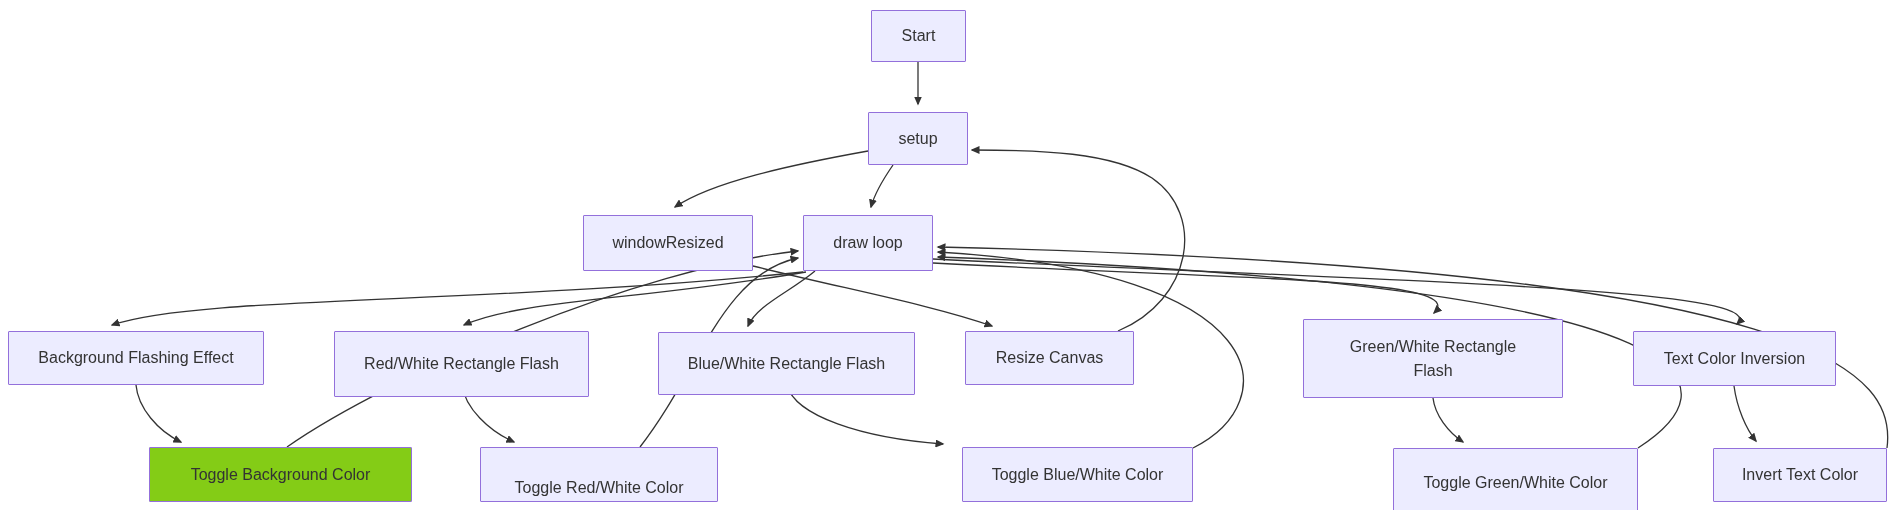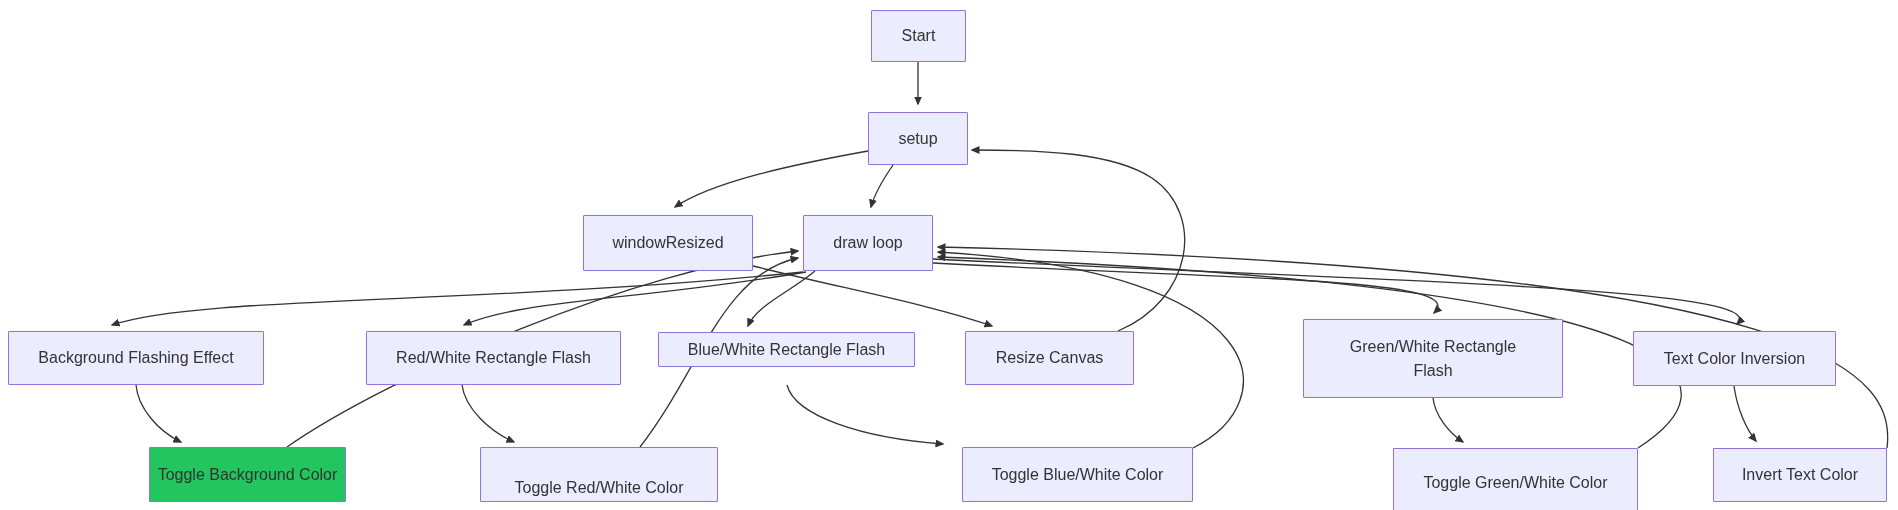--- a/index.html
+++ b/index.html
@@ -85,37 +85,37 @@
       </div>
       <div class="node" style="left: 583px; top: 215px; width: 170px; height: 56px; background: rgb(236, 236, 255); border-color: rgb(147, 112, 219); color: rgb(51, 51, 51);">
         <span>windowResized</span>
       </div>
       <div class="node" style="left: 803px; top: 215px; width: 130px; height: 56px; background: rgb(236, 236, 255); border-color: rgb(147, 112, 219); color: rgb(51, 51, 51);">
         <span>draw loop</span>
       </div>
       <div class="node" style="left: 8px; top: 331px; width: 256px; height: 54px; background: rgb(236, 236, 255); border-color: rgb(147, 112, 219); color: rgb(51, 51, 51);">
         <span>Background Flashing Effect</span>
       </div>
-      <div class="node" style="left: 334px; top: 331px; width: 255px; height: 54px; background: rgb(236, 236, 255); border-color: rgb(147, 112, 219); color: rgb(51, 51, 51); margin-left: 32px;">
+      <div class="node" style="left: 334px; top: 331px; width: 255px; height: 66px; background: rgb(236, 236, 255); border-color: rgb(147, 112, 219); color: rgb(51, 51, 51);">
         <span>Red/White Rectangle Flash</span>
       </div>
-      <div class="node" style="left: 658px; top: 332px; width: 257px; height: 35px; background: rgb(236, 236, 255); border-color: rgb(147, 112, 219); color: rgb(51, 51, 51);">
+      <div class="node" style="left: 658px; top: 332px; width: 257px; height: 63px; background: rgb(236, 236, 255); border-color: rgb(147, 112, 219); color: rgb(51, 51, 51);">
         <span>Blue/White Rectangle Flash</span>
       </div>
       <div class="node" style="left: 965px; top: 331px; width: 169px; height: 54px; background: rgb(236, 236, 255); border-color: rgb(147, 112, 219); color: rgb(51, 51, 51);">
         <span>Resize Canvas</span>
       </div>
       <div class="node" style="left: 1303px; top: 319px; width: 260px; height: 79px; background: rgb(236, 236, 255); border-color: rgb(147, 112, 219); color: rgb(51, 51, 51);">
         <span>Green/White Rectangle</span>
         <span>Flash</span>
       </div>
       <div class="node" style="left: 1633px; top: 331px; width: 203px; height: 55px; background: rgb(236, 236, 255); border-color: rgb(147, 112, 219); color: rgb(51, 51, 51);">
         <span>Text Color Inversion</span>
       </div>
-      <div class="node" style="left: 149px; top: 447px; width: 197px; height: 55px; background: #22c55e; border-color: rgb(147, 112, 219); color: rgb(51, 51, 51); justify-content: center;">
+      <div class="node" style="left: 149px; top: 447px; width: 263px; height: 55px; background: #84cc16; border-color: rgb(147, 112, 219); color: rgb(51, 51, 51); justify-content: center;">
         <span>Toggle Background Color</span>
       </div>
       <div class="node" style="left: 480px; top: 447px; width: 238px; height: 55px; background: rgb(236, 236, 255); border-color: rgb(147, 112, 219); color: rgb(51, 51, 51); justify-content: flex-end;">
         <span>Toggle Red/White Color</span>
       </div>
       <div class="node" style="left: 962px; top: 447px; width: 231px; height: 55px; background: rgb(236, 236, 255); border-color: rgb(147, 112, 219); color: rgb(51, 51, 51);">
         <span>Toggle Blue/White Color</span>
       </div>
       <div class="node" style="left: 1393px; top: 448px; width: 245px; height: 70px; background: rgb(236, 236, 255); border-color: rgb(147, 112, 219); color: rgb(51, 51, 51);">
         <span>Toggle Green/White Color</span>

